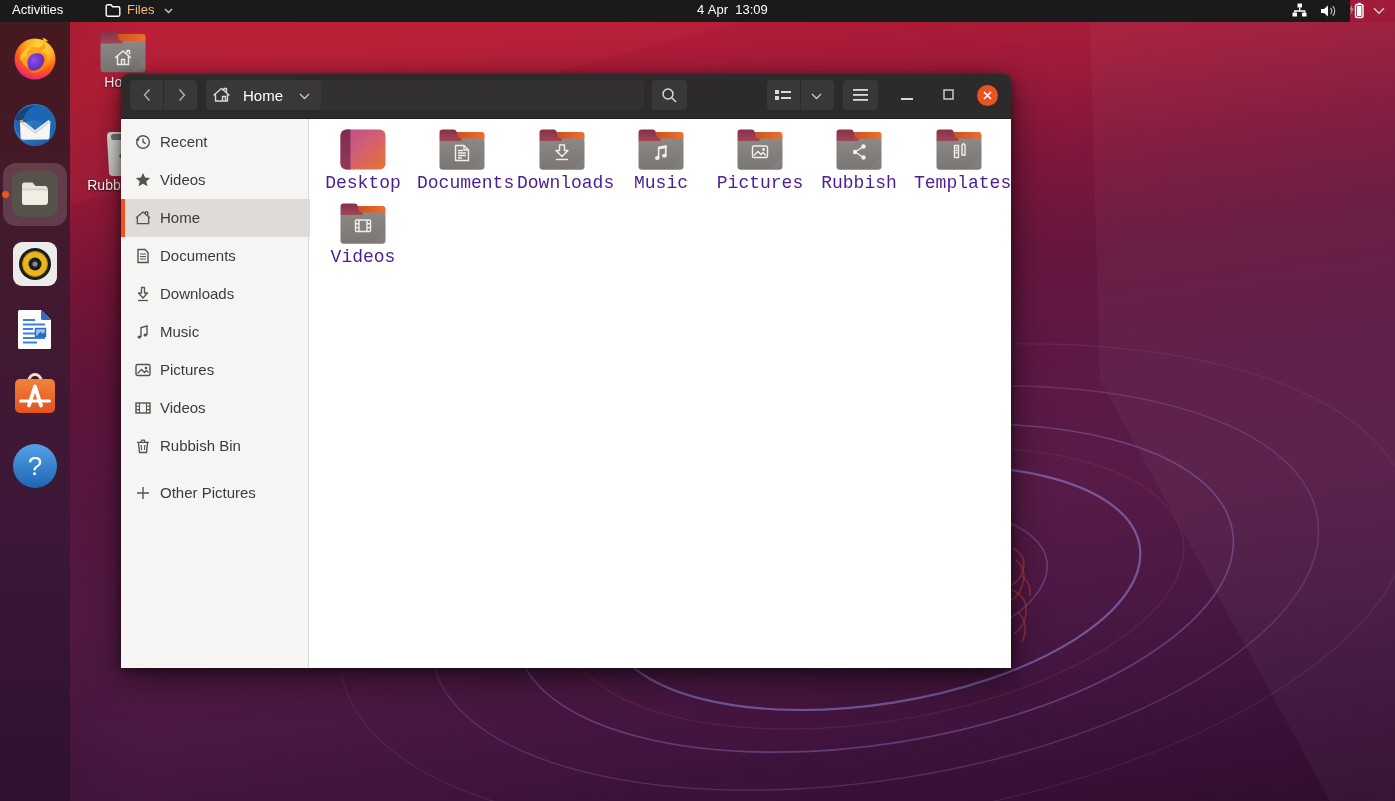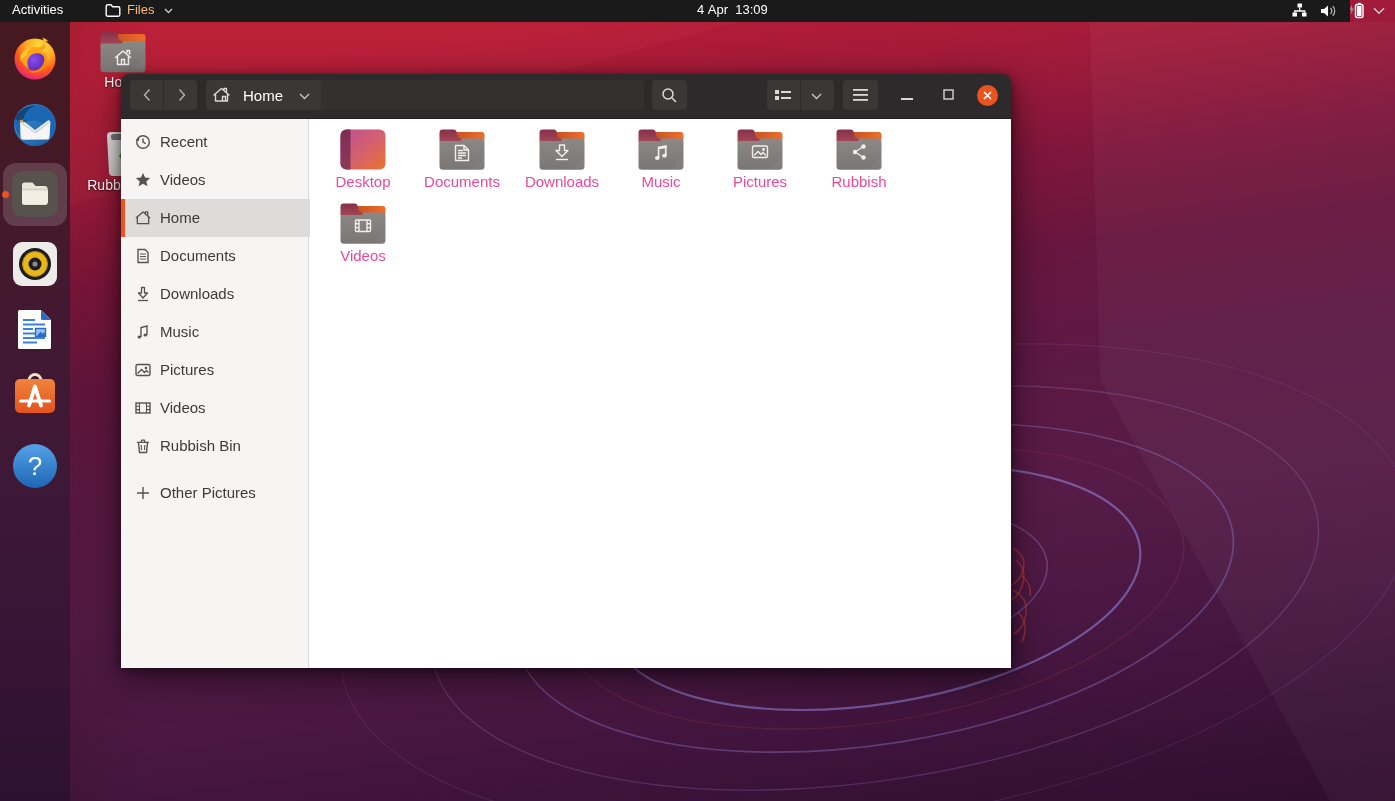--- a/index.html
+++ b/index.html
@@ -31,21 +31,21 @@
     box-shadow:0 10px 36px rgba(0,0,0,0.55), 0 2px 10px rgba(0,0,0,0.45); }
   #header { position:absolute; left:0; top:0; width:890px; height:45px; background:#2c2a2a; border-radius:8px 8px 0 0; border-bottom:1px solid #201e1e; }
   .hbtn { position:absolute; top:6px; height:30px; background:#3a3737; border-radius:4px; }
   #winbody { position:absolute; left:0; top:45px; width:890px; height:549px; background:#fff; }
   #sidebar { position:absolute; left:0; top:0; width:188px; height:549px; background:#f6f5f4; border-right:1px solid #dbd9d7; }
   .srow { position:absolute; left:0; width:220px; height:38px; }
   .srow .ic { position:absolute; left:14px; top:11px; }
   .srow .lb { position:absolute; left:39px; top:10px; font-size:15px; color:#3d3a37; }
   #content { position:absolute; left:189px; top:0; width:701px; height:549px; background:#fff; }
   .cell { position:absolute; width:90px; text-align:center; }
-  .cell .lbl { margin-top:3px; font-size:15px; color:#ec4899; }
+  .cell .lbl { margin-top:3px; font-size:18px; color:#4c1d95;font-family:Liberation Mono, monospace; }
   .cell svg { display:block; margin:0 auto; }
 </style>
 </head>
 <body>
 <div id="stage">
   <div id="wall"></div>
   <svg id="wallsvg" width="1395" height="801">
     <polygon points="70,22 740,22 70,205" fill="rgba(255,90,90,0.07)"></polygon>
     <polygon points="1090,22 1395,22 1395,801 1330,801 1100,380" fill="rgba(255,255,255,0.035)"></polygon>
     <g transform="rotate(-9 875 588)" fill="none">
@@ -456,20 +456,34 @@
             <path d="M32 40.8 L45.5 28 V37.2 A3.6 3.6 0 0 1 41.9 40.8 Z" fill="rgba(255,255,255,0.04)"></path>
             <g fill="#f2f0ee">
                 <circle cx="19" cy="23" r="2.2"></circle>
                 <circle cx="27.5" cy="17.5" r="2.2"></circle>
                 <circle cx="27.5" cy="28.5" r="2.2"></circle>
               </g>
             <path d="M19 23 L27.5 17.5 M19 23 L27.5 28.5" stroke="#f2f0ee" stroke-width="1.3"></path>
           </svg>
           <div class="lbl">Rubbish</div>
         </div>
+        <div class="cell" style="left:604px; top:10px;">
+          <svg width="46" height="41" viewBox="0 0 46 41">
+            <rect x="12" y="3" width="33.5" height="9.5" rx="3" fill="url(#orng)"></rect>
+            <path d="M0.5 12 V3.7 A3.2 3.2 0 0 1 3.7 0.5 H14.6 A3.1 3.1 0 0 1 17.7 3.2 L18.3 6.1 A4.2 4.2 0 0 0 22.4 9.5 L22.6 9.5 V12 Z" fill="url(#tabg)"></path>
+            <path d="M0.5 12 H22.6 V9.5 H42.2 A3.3 3.3 0 0 1 45.5 12.8 V37.2 A3.6 3.6 0 0 1 41.9 40.8 H4.1 A3.6 3.6 0 0 1 0.5 37.2 Z" fill="url(#gryg)"></path>
+            <path d="M32 40.8 L45.5 28 V37.2 A3.6 3.6 0 0 1 41.9 40.8 Z" fill="rgba(255,255,255,0.04)"></path>
+            <g stroke="#f2f0ee" stroke-width="1.4" fill="none">
+              <rect x="18.5" y="16.5" width="4" height="12"></rect>
+                <path d="M19.5 19 h2 M19.5 21.5 h2 M19.5 24 h2"></path>
+              <path d="M26 16 l1.5 -1.5 1.5 1.5 v10 h-3 z M26 26 h3"></path>
+            </g>
+          </svg>
+          <div class="lbl">Templates</div>
+        </div>
         <div class="cell" style="left:8px; top:84px;">
           <svg width="46" height="41" viewBox="0 0 46 41">
             <rect x="12" y="3" width="33.5" height="9.5" rx="3" fill="url(#orng)"></rect>
             <path d="M0.5 12 V3.7 A3.2 3.2 0 0 1 3.7 0.5 H14.6 A3.1 3.1 0 0 1 17.7 3.2 L18.3 6.1 A4.2 4.2 0 0 0 22.4 9.5 L22.6 9.5 V12 Z" fill="url(#tabg)"></path>
             <path d="M0.5 12 H22.6 V9.5 H42.2 A3.3 3.3 0 0 1 45.5 12.8 V37.2 A3.6 3.6 0 0 1 41.9 40.8 H4.1 A3.6 3.6 0 0 1 0.5 37.2 Z" fill="url(#gryg)"></path>
             <path d="M32 40.8 L45.5 28 V37.2 A3.6 3.6 0 0 1 41.9 40.8 Z" fill="rgba(255,255,255,0.04)"></path>
             <g stroke="#f2f0ee" stroke-width="1.4" fill="none">
               <rect x="15.5" y="17" width="15" height="11.5" rx="1"></rect>
               <path d="M19 17 v11.5 M27 17 v11.5 M15.5 20.8 H19 M15.5 24.6 H19 M27 20.8 h3.5 M27 24.6 h3.5"></path>
             </g>

